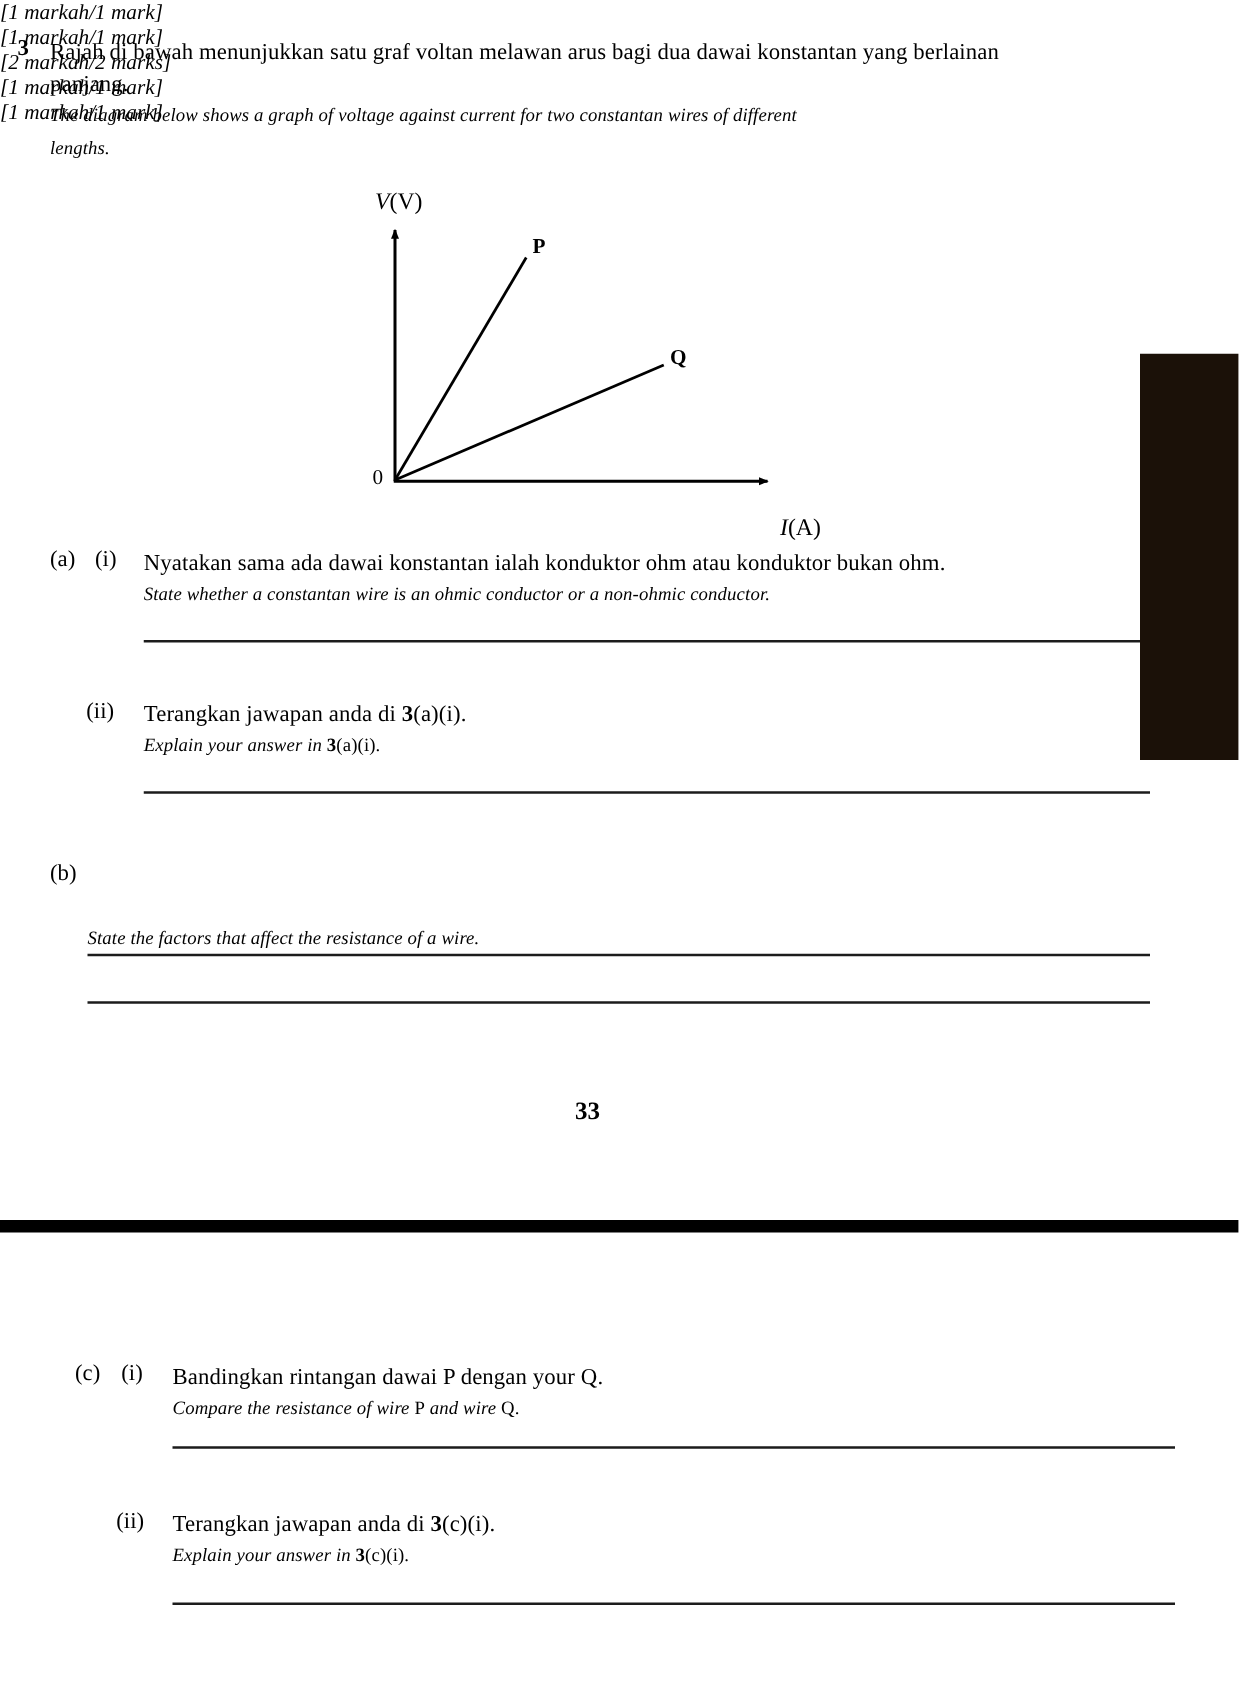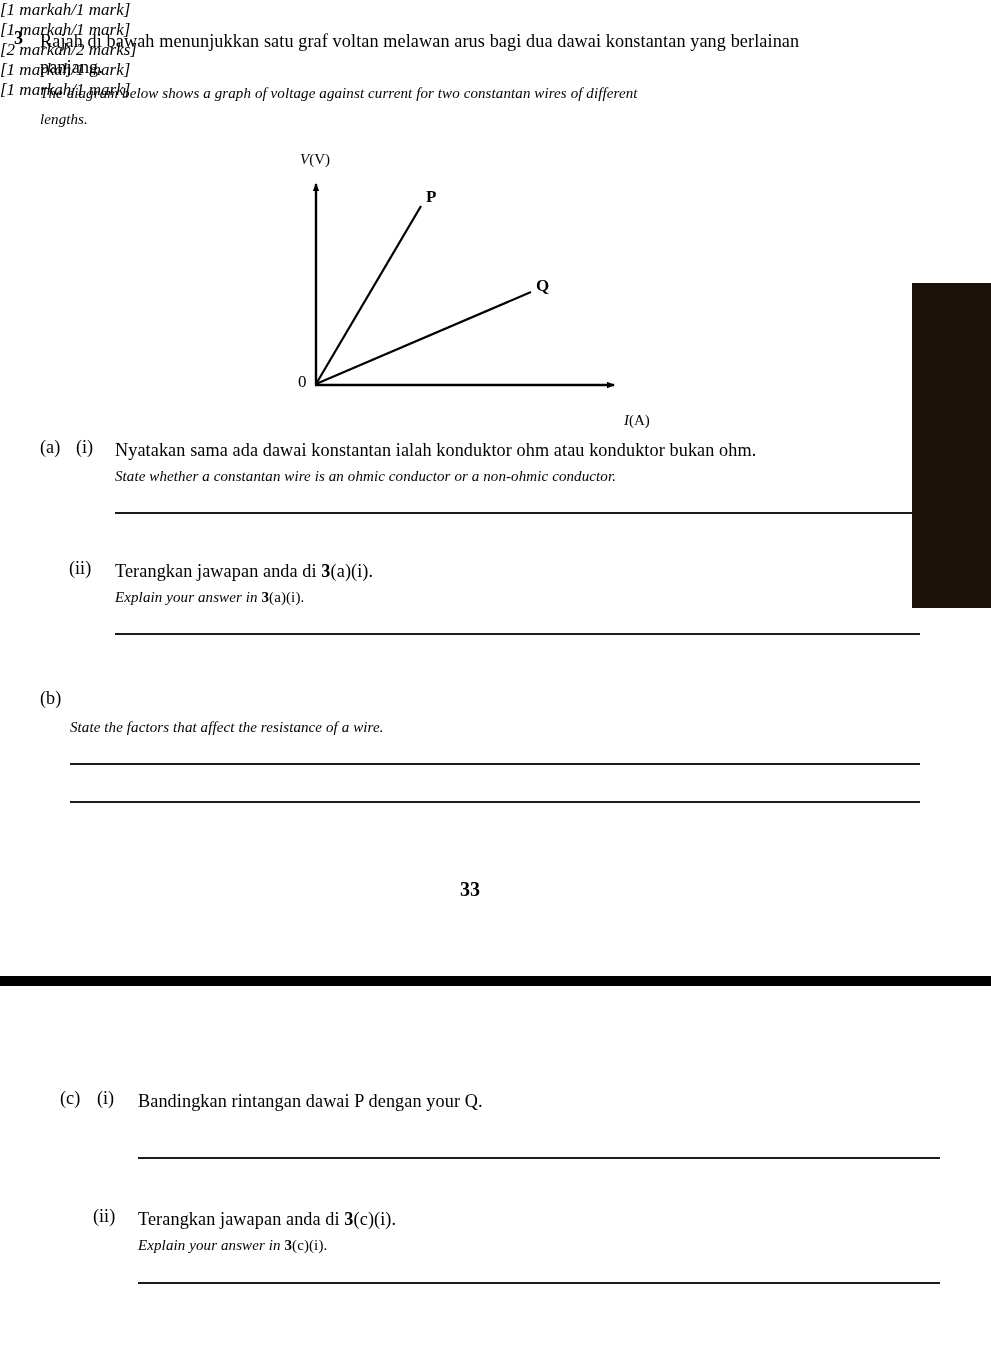--- a/index.html
+++ b/index.html
@@ -68,21 +68,21 @@
     position: absolute;
     font-weight: bold;
     font-size: 20px;
   }
 
   
   #graph { position: absolute; left: 280px; top: 145px; width: 420px; height: 262px; }
   #graph svg { display: block; }
   .axlabel {
     position: absolute;
-    font-size: 15px;
+    font-size: 19px;
     white-space: nowrap;
   }
   .axlabel i { font-style: italic; }
   .ptlabel {
     position: absolute;
     font-size: 17px;
     font-weight: bold;
     white-space: nowrap;
   }
   .origin {
@@ -170,40 +170,43 @@
     <span>Explain your answer in </span><span class="bold" style="font-style:normal;">3</span><span style="font-style:normal;">(a)(i).</span>
   </div>
 
   <div class="rule" style="left:115px; top:633px; width:805px;"></div>
 
   <div class="marks" style="left:752px; top:646px;">[1 markah/1 mark]</div>
 
   <div class="lbl" style="left:40px; top:688px;">(b)</div>
 
 
-  <div class="para en" style="left:70px; top:714px;">State the factors that affect the resistance of a wire.</div>
+  <div class="para en" style="left:70px; top:738px;">State the factors that affect the resistance of a wire.</div>
 
   <div class="rule" style="left:70px; top:763px; width:850px;"></div>
 
   <div class="rule" style="left:70px; top:801px; width:850px;"></div>
 
   <div class="marks" style="left:718px; top:815px;">[2 markah/2 marks]</div>
 
   <div class="pageno" style="left:460px; top:878px;">33</div>
 
   <div class="redact" style="left:912px; top:283px; width:79px; height:325px;"></div>
 
   <div class="band" style="left:0px; top:976px; width:991px; height:10px;"></div>
 
   <div class="lbl" style="left:60px; top:1088px;">(c)</div>
 
   <div class="lbl" style="left:97px; top:1088px;">(i)</div>
 
   <div class="para ml" style="left:138px; top:1088px;">Bandingkan rintangan dawai P dengan your Q.</div>
 
+  <div class="para en" style="left:138px; top:1114px;">
+    <span>Compare the resistance of wire </span><span style="font-style:normal;">P</span><span> and wire </span><span style="font-style:normal;">Q.</span>
+  </div>
 
   <div class="rule" style="left:138px; top:1157px; width:802px;"></div>
 
   <div class="marks" style="left:775px; top:1172px;">[1 markah/1 mark]</div>
 
   <div class="lbl" style="left:93px; top:1206px;">(ii)</div>
 
   <div class="para ml" style="left:138px; top:1206px;">
     <span>Terangkan jawapan anda di </span><span class="bold">3</span><span>(c)(i).</span>
   </div>

